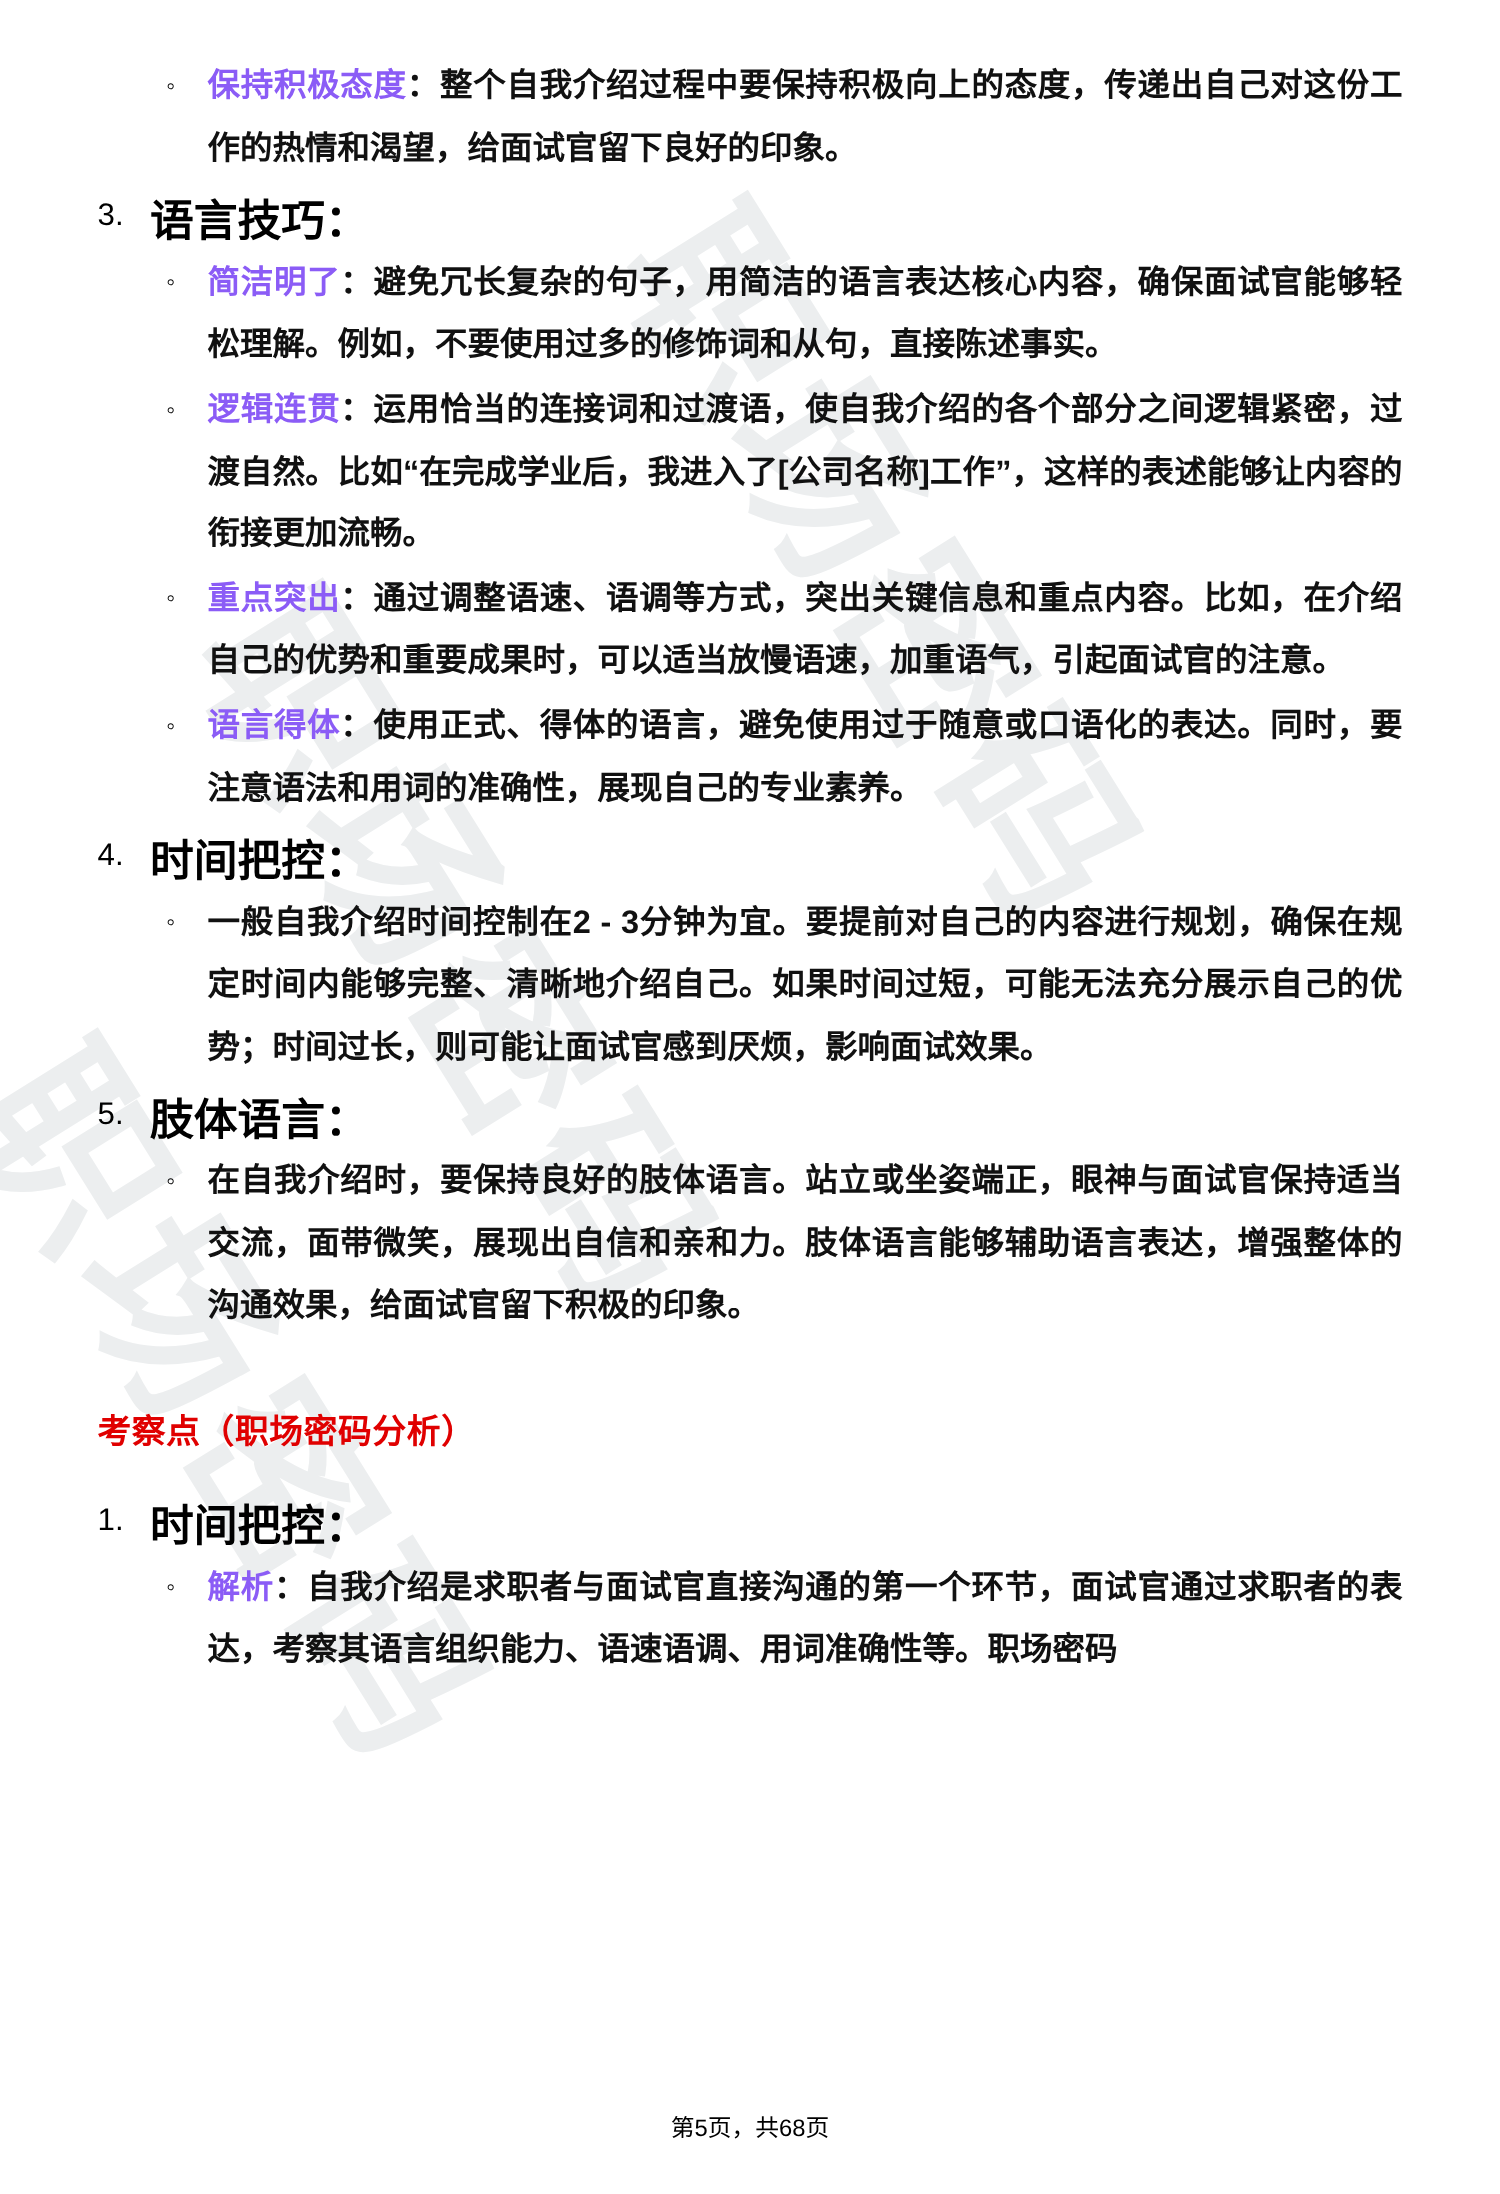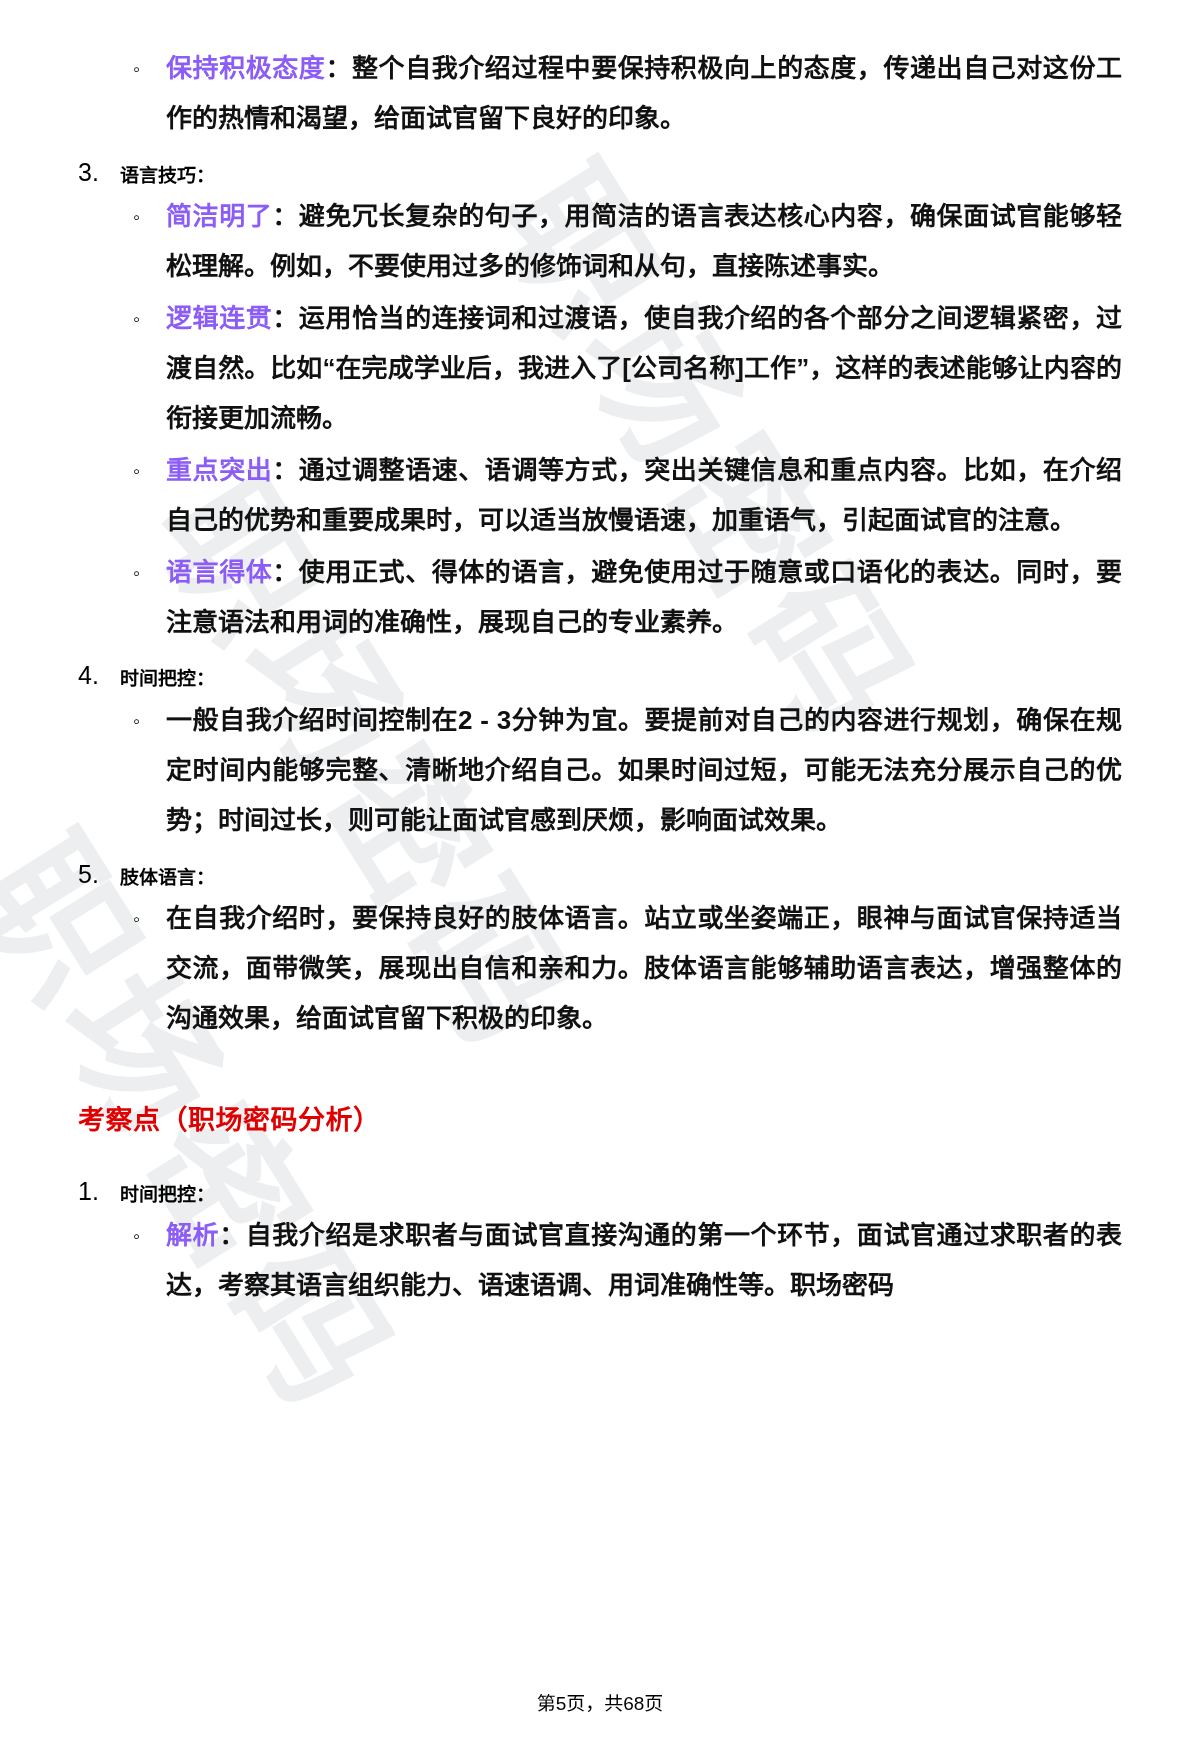--- a/index.html
+++ b/index.html
@@ -82,21 +82,21 @@
   }
   .num-item .num-marker {
     position: absolute;
     left: 0px;
     top: 0;
     font-weight: 400;
     font-size: 25px;
   }
   .num-item .num-text {
     font-weight: 700;
-    font-size: 19px;
+    font-size: 35px;
   }
 
   
   .sub-list {
     margin: 0;
     padding: 0;
     list-style: none;
   }
   .sub-item {
     position: relative;

